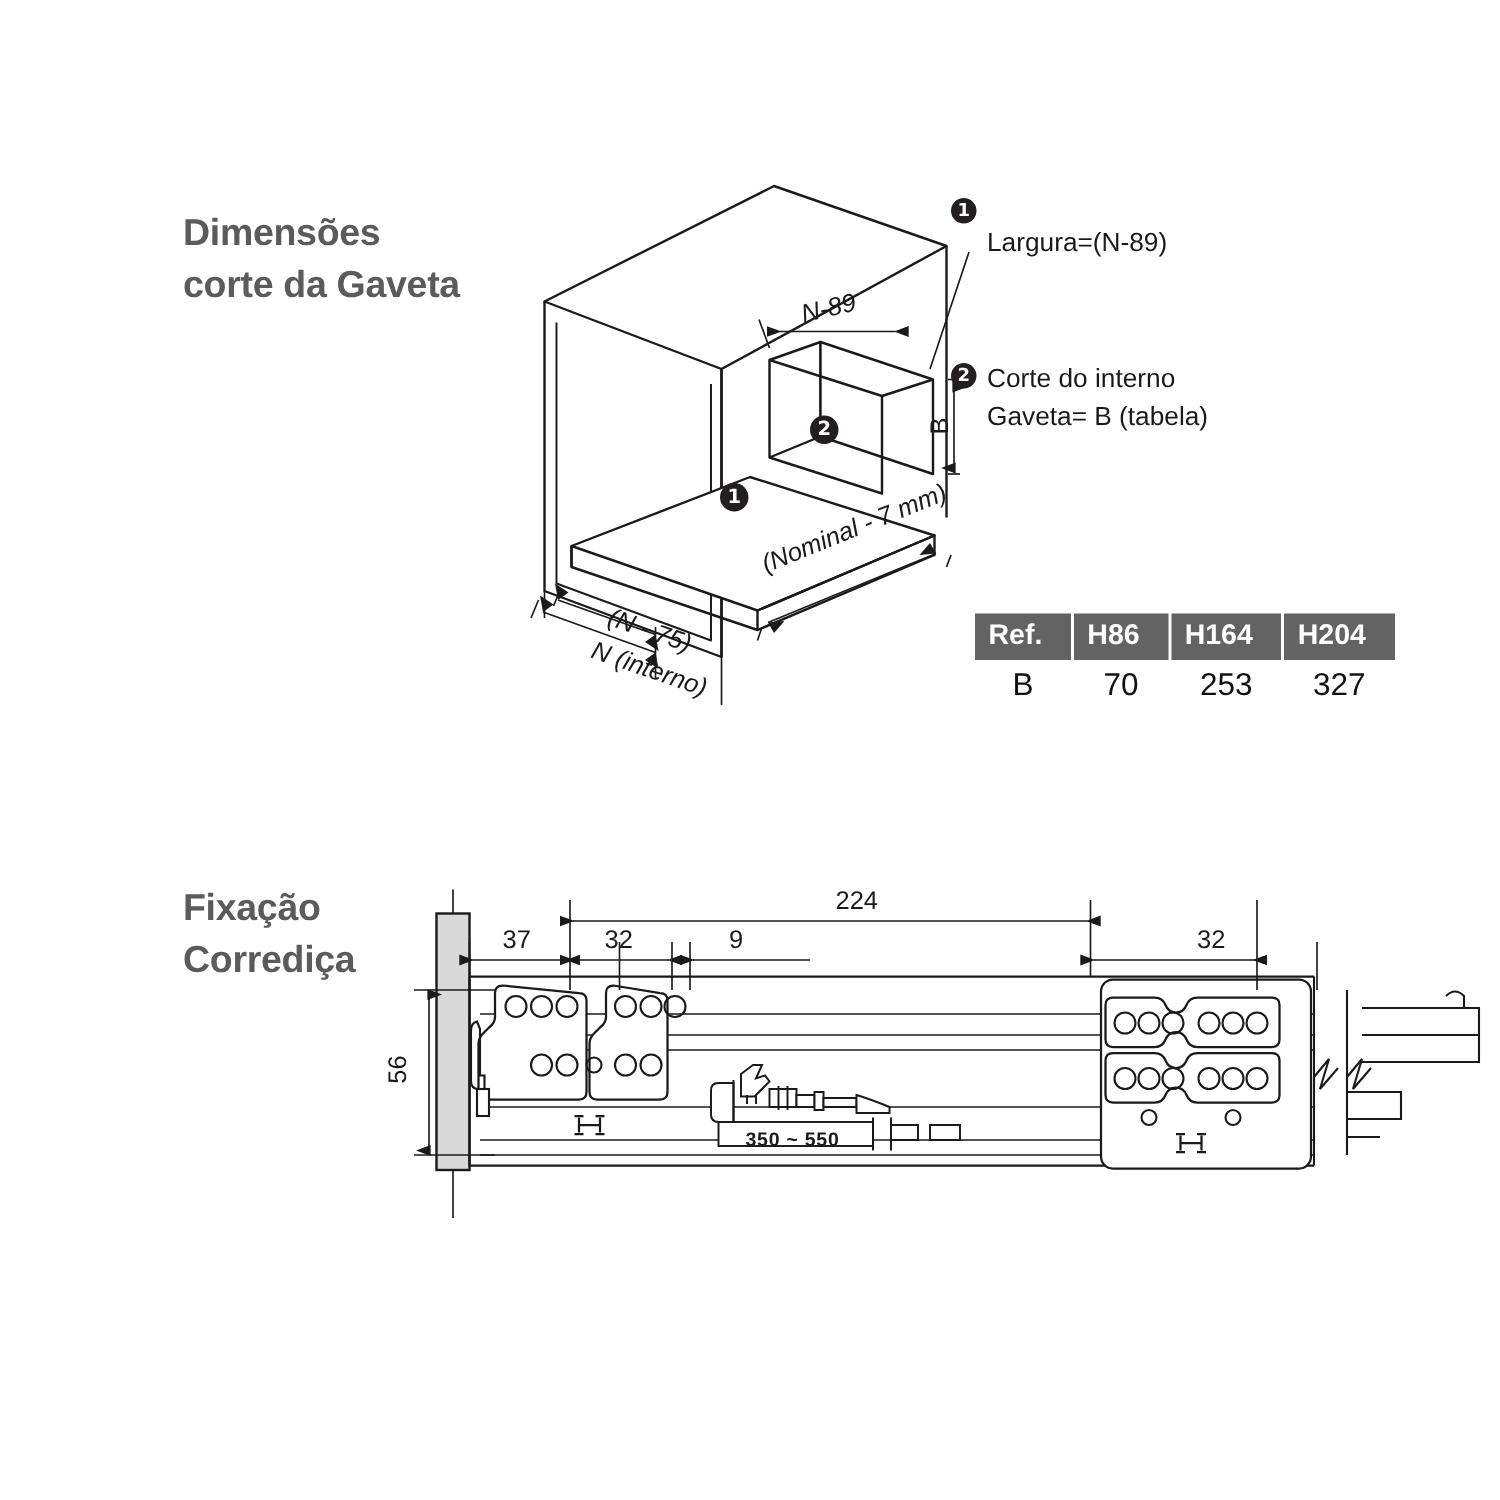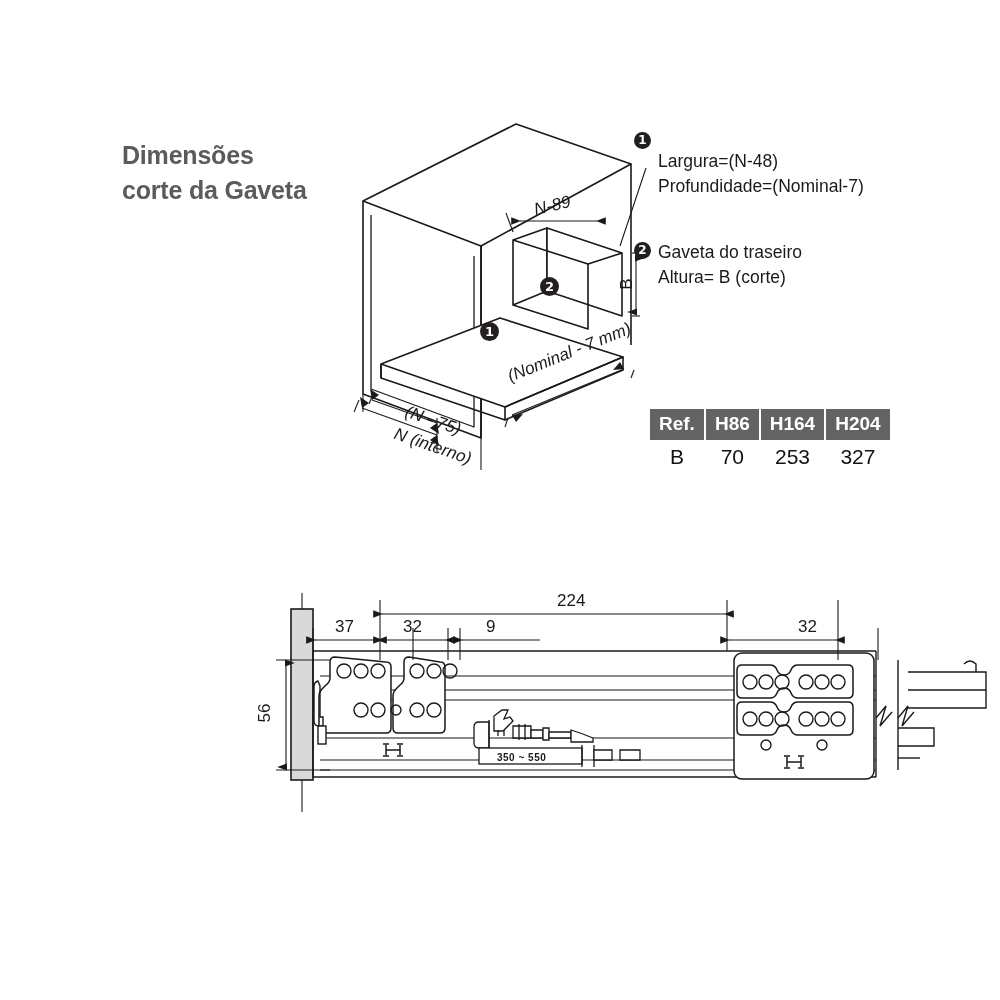--- a/index.html
+++ b/index.html
@@ -48,21 +48,21 @@
 
   
   #ref-table {
     position: absolute; left: 648px; top: 409px;
     border-collapse: separate; border-spacing: 2px 0;
     font-size: 19px;
   }
   #ref-table th {
     background: #636363; color: #ffffff;
     font-weight: bold; font-size: 19px;
-    padding: 4px 9px 5px 9px; text-align: center;
+    padding: 4px 19px 5px 9px; text-align: center;
     white-space: nowrap;
   }
   #ref-table td {
     color: #111; padding: 5px 9px 3px 9px;
     text-align: center; font-size: 21px;
     background: #ffffff;
   }
 
   
   .dim-label {
@@ -75,33 +75,35 @@
   .marker {
     position: absolute;
     width: 19px; height: 19px; border-radius: 50%;
     background: #231f20; color: #fff;
     font-size: 13px; font-weight: bold;
     display: flex; align-items: center; justify-content: center;
     font-family: "DejaVu Sans", sans-serif;
   }
   .rail-print {
     position: absolute;
-    font-size: 10px; font-weight: bold;
+    font-size: 13px; font-weight: bold;
     color: #1a1a1a; letter-spacing: 0.5px;
     white-space: nowrap;
   }
 </style>
 </head>
 <body>
 
 <div id="root">
 
   <div class="section-title" id="title-dimensoes">Dimensões
 corte da Gaveta</div>
 
+  <div class="section-title" id="title-fixacao">Fixação
+Corrediça</div>
 
   <svg width="1000" height="1000">
     <g fill="none" stroke="#1a1a1a" stroke-width="1.6" stroke-linejoin="round">
 
       <path d="M363 201 L516 124 L631 164 L481 246 Z"></path>
 
       <path d="M363 201 L363 394 L481 438 L481 246"></path>
 
       <path d="M371 215 L371 389 L474 427 L474 256" stroke-width="1.3"></path>
 
@@ -181,30 +183,29 @@
   <div class="dim-label iso-label" style="left:398px; top:424px; transform:rotate(19deg); transform-origin:left top;">N (interno)</div>
 
   <div class="marker" style="left:480px; top:322px;">1</div>
 
   <div class="marker" style="left:540px; top:277px;">2</div>
 
   <div class="legend" id="legend-1">
     <div class="legend-head">
       <span class="badge">1</span>
     </div>
-    <div class="legend-sub">Largura=(N-48)</div>
-    <div class="legend-sub">Profundidade=(Nominal-7)</div>
+    <div class="legend-sub">Largura=(N-89)</div>
   </div>
 
   <div class="legend" id="legend-2">
     <div class="legend-head">
       <span class="badge">2</span>
-      <span>Gaveta do traseiro</span>
+      <span>Corte do interno</span>
     </div>
-    <div class="legend-sub">Altura= B (corte)</div>
+    <div class="legend-sub">Gaveta= B (tabela)</div>
   </div>
 
   <table id="ref-table">
     <thead>
       <tr>
         <th>Ref.</th>
         <th>H86</th>
         <th>H164</th>
         <th>H204</th>
       </tr>

